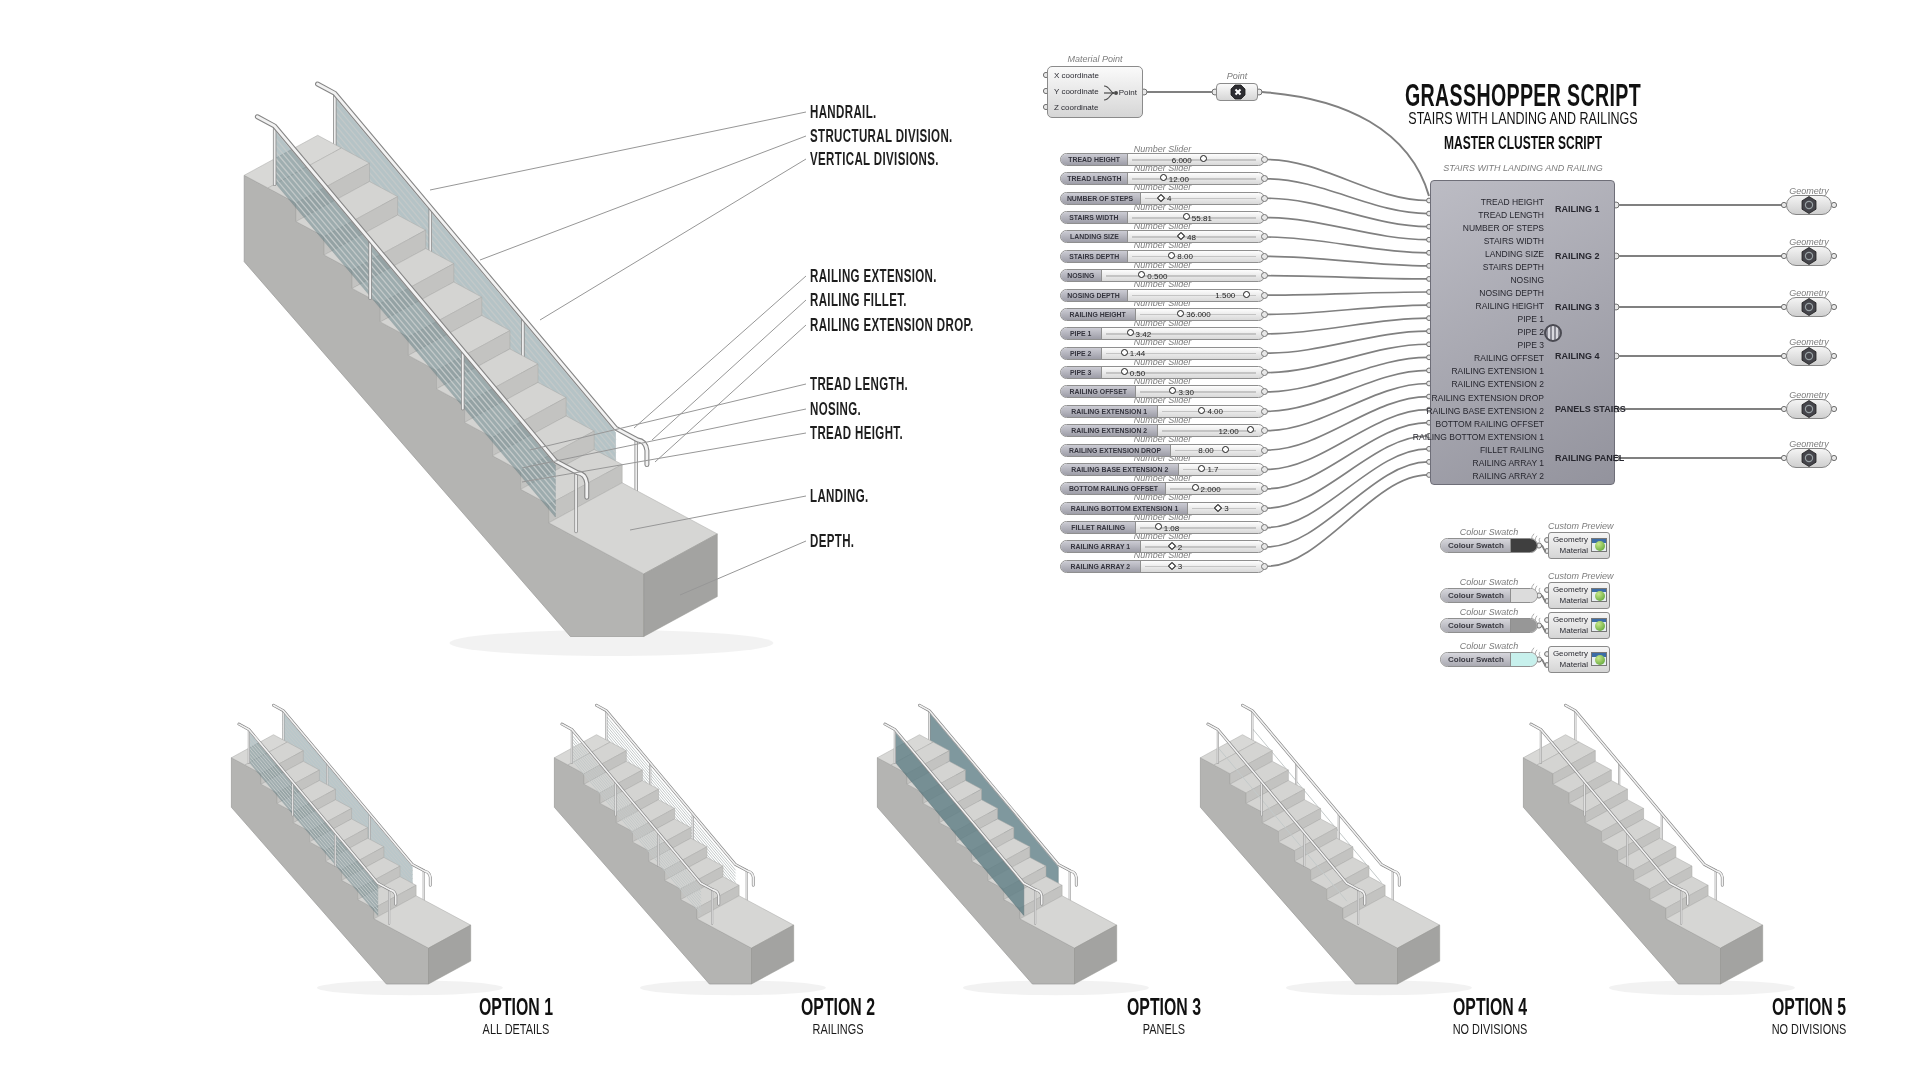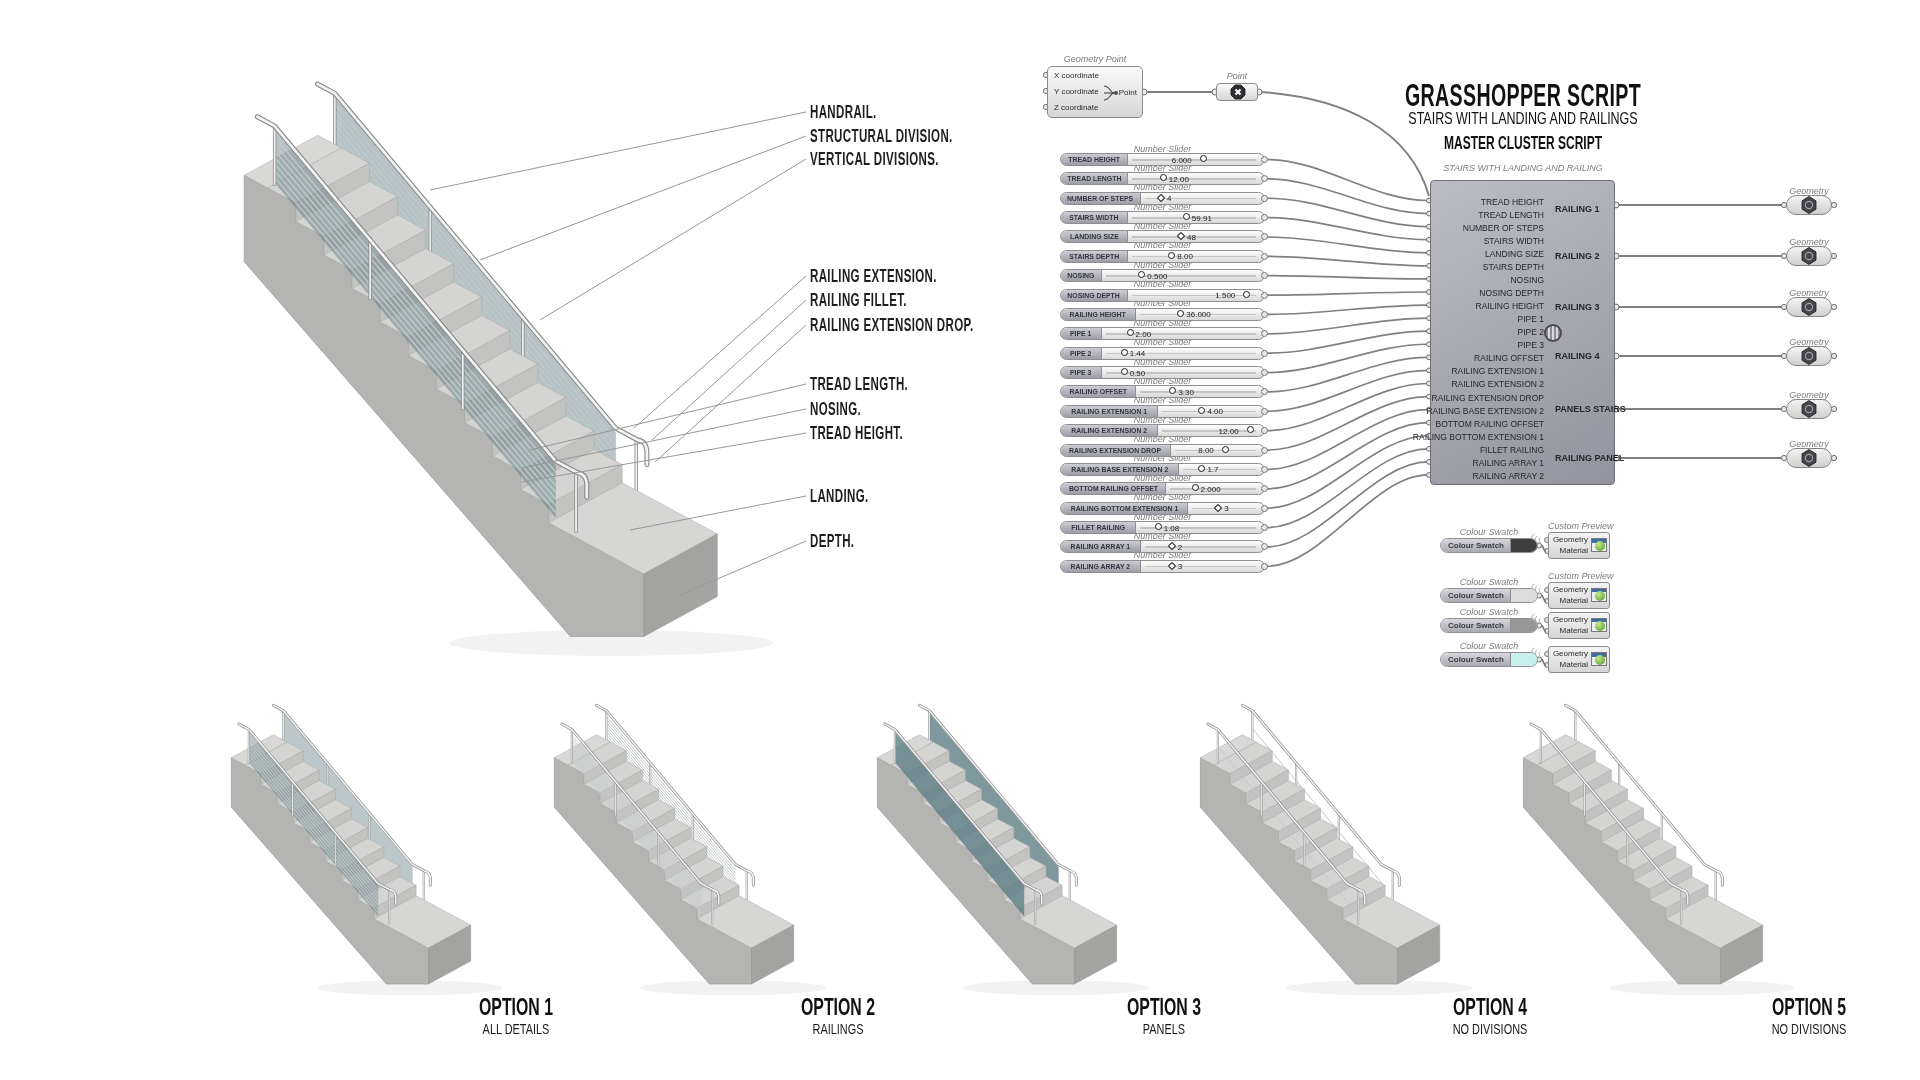--- a/index.html
+++ b/index.html
@@ -551,21 +551,21 @@
         <div class="sval" style="left: 105.96px;">4</div>
         <div class="outnub"></div>
       </div>
       <div class="gh-caption" style="left: 1060px; top: 201.61px; width: 205px;">Number Slider</div>
       <div class="slider" style="left: 1060px; top: 211.11px; width: 205px;">
         <div class="snub" style="width: 66px;">
           <div class="snub-label">STAIRS WIDTH</div>
         </div>
         <div class="groove" style="left: 71px; right: 8px;"></div>
         <div class="knob" style="left: 121.82px;"></div>
-        <div class="sval" style="left: 130.82px;">59.91</div>
+        <div class="sval" style="left: 130.82px;">55.81</div>
         <div class="outnub"></div>
       </div>
       <div class="gh-caption" style="left: 1060px; top: 220.98px; width: 205px;">Number Slider</div>
       <div class="slider" style="left: 1060px; top: 230.48px; width: 205px;">
         <div class="snub" style="width: 66px;">
           <div class="snub-label">LANDING SIZE</div>
         </div>
         <div class="groove" style="left: 71px; right: 8px;"></div>
         <div class="knob int" style="left: 116.98px;"></div>
         <div class="sval" style="left: 125.98px;">48</div>
@@ -611,21 +611,21 @@
         <div class="sval" style="left: 125.29px;">36.000</div>
         <div class="outnub"></div>
       </div>
       <div class="gh-caption" style="left: 1060px; top: 317.83px; width: 205px;">Number Slider</div>
       <div class="slider" style="left: 1060px; top: 327.33px; width: 205px;">
         <div class="snub" style="width: 40px;">
           <div class="snub-label">PIPE 1</div>
         </div>
         <div class="groove" style="left: 45px; right: 8px;"></div>
         <div class="knob" style="left: 65.58px;"></div>
-        <div class="sval" style="left: 74.58px;">2.00</div>
+        <div class="sval" style="left: 74.58px;">3.42</div>
         <div class="outnub"></div>
       </div>
       <div class="gh-caption" style="left: 1060px; top: 337.2px; width: 205px;">Number Slider</div>
       <div class="slider" style="left: 1060px; top: 346.7px; width: 205px;">
         <div class="snub" style="width: 40px;">
           <div class="snub-label">PIPE 2</div>
         </div>
         <div class="groove" style="left: 45px; right: 8px;"></div>
         <div class="knob" style="left: 59.7px;"></div>
         <div class="sval" style="left: 68.7px;">1.44</div>
@@ -734,21 +734,21 @@
       <div class="gh-caption" style="left: 1060px; top: 550.27px; width: 205px;">Number Slider</div>
       <div class="slider" style="left: 1060px; top: 559.77px; width: 205px;">
         <div class="snub" style="width: 79px;">
           <div class="snub-label">RAILING ARRAY 2</div>
         </div>
         <div class="groove" style="left: 84px; right: 8px;"></div>
         <div class="knob int" style="left: 107.76px;"></div>
         <div class="sval" style="left: 116.76px;">3</div>
         <div class="outnub"></div>
       </div>
-      <div class="gh-caption" style="left: 1047px; top: 54px; width: 96px;">Geometry Point</div>
+      <div class="gh-caption" style="left: 1047px; top: 54px; width: 96px;">Material Point</div>
       <div class="gh-node" style="left: 1047px; top: 66px; width: 96px; height: 52px;">
         <div class="port-label" style="left: 6px; top: 4px;">X coordinate</div>
         <div class="port-label" style="left: 6px; top: 20px;">Y coordinate</div>
         <div class="port-label" style="left: 6px; top: 36px;">Z coordinate</div>
         <svg width="18" height="20" style="position:absolute;left:54px;top:16px;overflow:visible">
           <path d="M2,3 C8,3 8,10 12,10" stroke="#4a4a4a" stroke-width="1.2" fill="none"></path>
           <path d="M2,10 L12,10" stroke="#4a4a4a" stroke-width="1.2" fill="none"></path>
           <path d="M2,17 C8,17 8,10 12,10" stroke="#4a4a4a" stroke-width="1.2" fill="none"></path>
           <circle cx="14" cy="10" r="2" fill="#4a4a4a"></circle>
         </svg>

